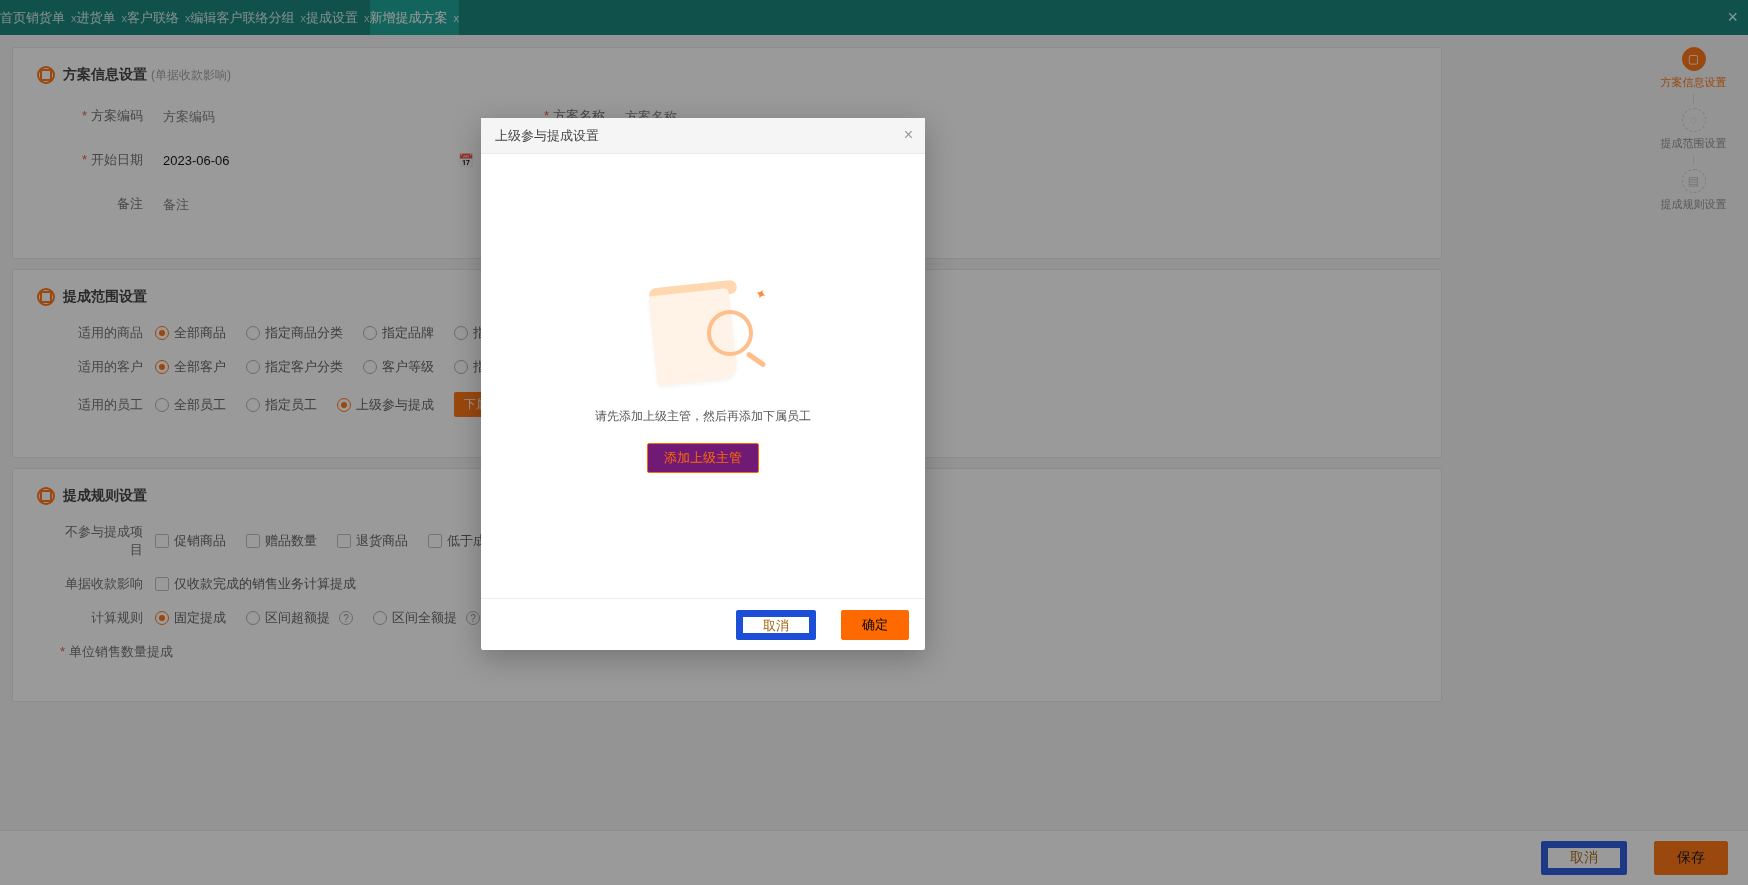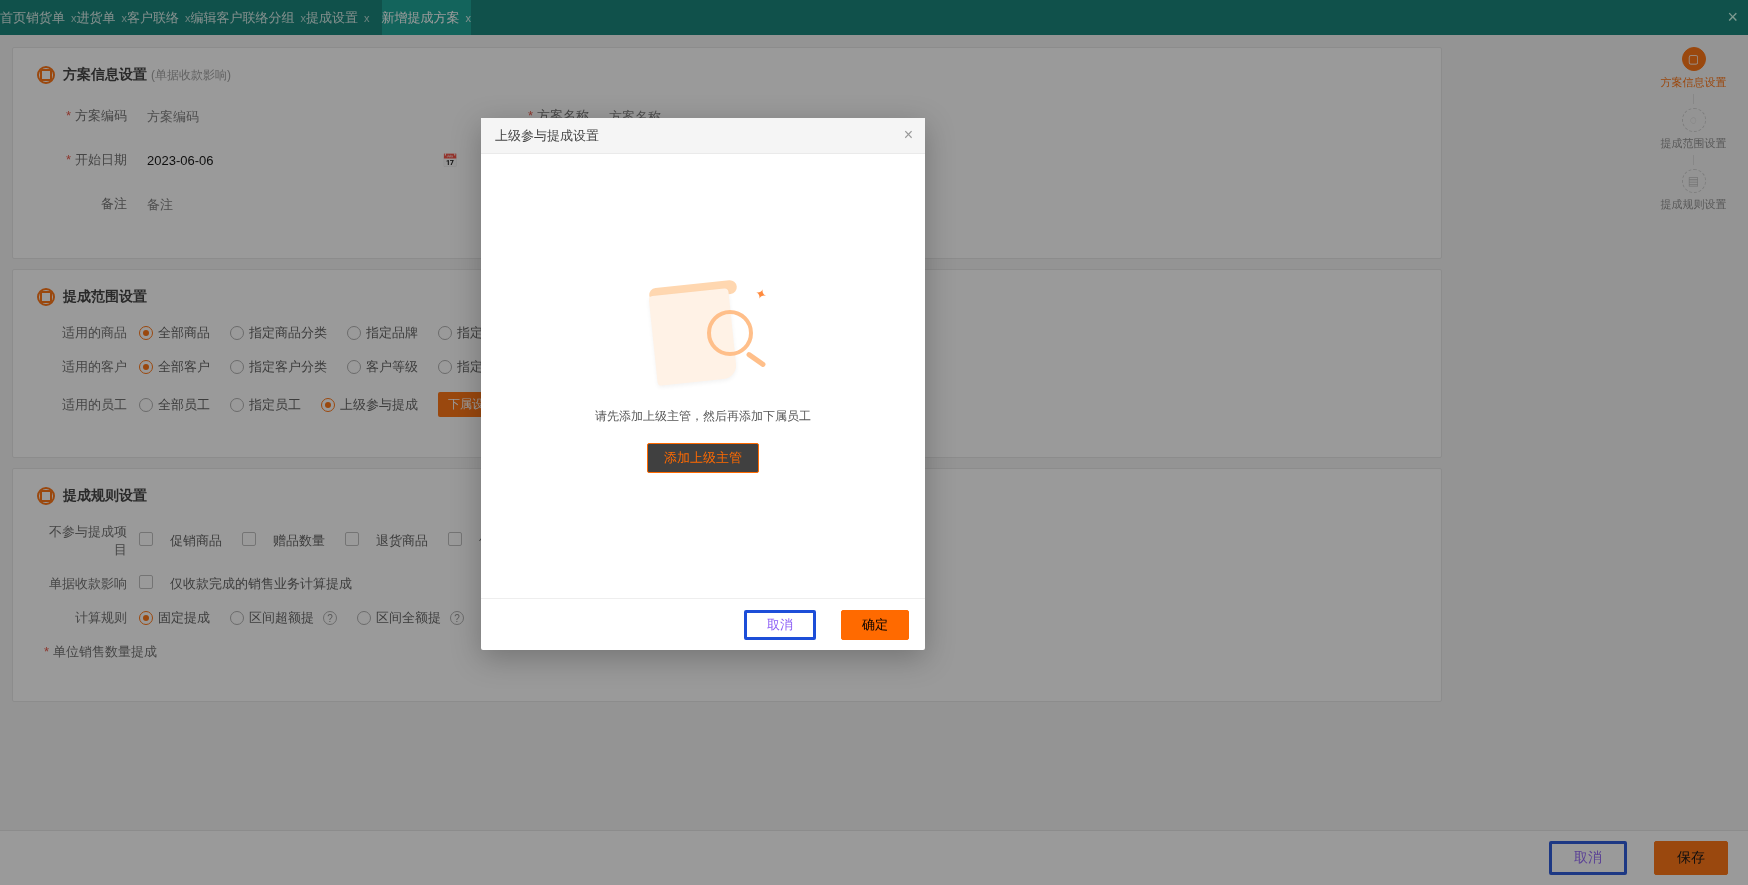--- a/index.html
+++ b/index.html
@@ -1,83 +1,83 @@
 <!DOCTYPE html>
 <html><head>
 <meta charset="utf-8">
 <style>
 * { margin: 0; padding: 0; box-sizing: border-box; font-family: "Microsoft YaHei", Arial, sans-serif; }
 html, body { width: 1748px; height: 885px; overflow: hidden; background: #f5f5f5; position: relative; }
 
 
 .tabbar { height: 35px; background: #047b6f; display: flex; align-items: stretch; color: #d5eae7; font-size: 13px; position: relative; }
 .tab { padding: 0 0; display: flex; align-items: center; cursor: pointer; position: relative; }
-.tab.active { background: #0a9d8e; color: #fff; margin-left: 12px; }
+.tab.active { background: #0a9d8e; color: #fff; }
 .tab .close { margin-left: 6px; font-size: 11px; opacity: .8; }
 .tabbar .right-close { position: absolute; right: 10px; top: 0; height: 35px; display: flex; align-items: center; color: #cfe; font-size: 18px; cursor: pointer; }
 
 
 .page { padding: 12px; position: relative; }
 .panel { background: #fff; border: 1px solid #e6e6e6; border-radius: 2px; margin-bottom: 10px; padding: 18px 24px 24px; position: relative; width: 1430px; }
 .panel-title { display: flex; align-items: center; font-size: 14px; color: #333; font-weight: 600; margin-bottom: 18px; }
 .panel-title .icon { width: 18px; height: 18px; border: 2px solid #ff6a00; border-radius: 50%; display: inline-flex; align-items: center; justify-content: center; margin-right: 8px; position: relative; }
 .panel-title .icon::after { content:""; width:8px; height:8px; border:2px solid #ff6a00; border-radius:2px; }
 .panel-title .sub { font-weight: 400; color: #999; font-size: 12px; margin-left: 4px; }
 
-.row { display: flex; align-items: center; margin-bottom: 16px; font-size: 13px; color: #555; }
+.row { display: flex; align-items: center; margin-bottom: 16px; font-size: 13px; color: #555; margin-left: 16px; }
 .row .label { width: 90px; text-align: right; margin-right: 12px; color: #666; }
 .row .req { color: #e74c3c; margin-right: 4px; }
 .row input[type=text] { height: 28px; border: 1px solid #ddd; padding: 0 8px; font-size: 13px; width: 300px; background: #fff; }
 .row input.wide { width: 330px; }
 .placeholder { color: #bbb; }
 .row .date-icon { width: 22px; height: 28px; border: 1px solid #ddd; border-left: none; display:inline-flex; align-items:center; justify-content:center; color:#ff8a3d; font-size:13px; background:#fff; }
 .radio-group { display:flex; align-items:center; gap:20px; flex-wrap:wrap; }
 .radio { display:inline-flex; align-items:center; gap:5px; cursor:pointer; }
 .radio .dot { width:14px; height:14px; border:1px solid #aaa; border-radius:50%; position:relative; display:inline-block; }
 .radio.checked .dot { border-color:#ff6a00; }
 .radio.checked .dot::after { content:""; position:absolute; inset:3px; background:#ff6a00; border-radius:50%; }
 .radio .txt { font-size:13px; color:#555; }
 .hint-paren { color:#999; font-size:12px; }
 .btn-mini { background:#ff6a00; color:#fff; border:none; padding:4px 10px; font-size:12px; border-radius:2px; cursor:pointer; }
 
-.check { display:inline-flex; align-items:flex-start; gap:17px; cursor:pointer; }
+.check { display:inline-flex; align-items:center; gap:5px; cursor:pointer; }
 .check .box { width:14px; height:14px; border:1px solid #bbb; display:inline-block; border-radius:2px; }
 .check .txt { font-size:13px; color:#555; }
 .help { width:14px; height:14px; border:1px solid #aaa; border-radius:50%; display:inline-flex; align-items:center; justify-content:center; font-size:10px; color:#888; margin-left:4px; }
 
 
 .anchor-nav { width:85px; position:absolute; right:12px; top:12px; display:flex; flex-direction:column; align-items:center; gap:4px; font-size:11px; color:#888; text-align:center; }
 .anchor-nav .item { display:flex; flex-direction:column; align-items:center; gap:4px; cursor:pointer; }
 .anchor-nav .circ { width:24px; height:24px; border-radius:50%; border:1px dashed #ccc; display:flex; align-items:center; justify-content:center; font-size:12px; color:#bbb; }
 .anchor-nav .item.active .circ { background:#ff6a00; border:1px solid #ff6a00; color:#fff; }
 .anchor-nav .item.active .lbl { color:#ff6a00; }
 .anchor-nav .line { width:1px; height:10px; background:#ddd; }
 
 
 .footer { position:absolute; right:0; bottom:0; height:55px; width:100%; display:flex; justify-content:flex-end; align-items:center; gap:14px; padding-right:20px; background:#fff; border-top:1px solid #e6e6e6; }
 .btn { height:34px; padding:0 22px; font-size:14px; border-radius:2px; cursor:pointer; }
-.btn-default { background:#fff; border:3px solid #1d4ed8; color:#8b5cf6; }
+.btn-default { background:#fff; border:7px solid #1d4ed8; color:#a16207; }
 .btn-primary { background:#ff6a00; border:1px solid #ff6a00; color:#000000;margin-left:13px; }
 
 
 .mask { position:absolute; inset:0; background:rgba(30,30,30,.45); }
 
 
 .modal { position:absolute; left:481px; top:118px; width:444px; height:532px; background:#fff; border-radius:2px; box-shadow:0 8px 30px rgba(0,0,0,.25); display:flex; flex-direction:column; }
 .modal-head { height:36px; background:#f5f5f5; border-bottom:1px solid #eaeaea; display:flex; align-items:center; padding:0 14px; font-size:13px; color:#444; position:relative; }
 .modal-head .x { position:absolute; right:12px; top:8px; font-size:16px; color:#999; cursor:pointer; }
 .modal-body { flex:1; display:flex; flex-direction:column; align-items:center; justify-content:center; gap:18px; }
 .illus { width:120px; height:110px; position:relative; }
 .scroll-shape { position:absolute; left:10px; top:12px; width:80px; height:90px; background:#fff2e6; border-radius:4px 4px 14px 4px; transform:rotate(-6deg); box-shadow:0 2px 4px rgba(0,0,0,.05);}
 .scroll-top { position:absolute; left:6px; top:4px; width:88px; height:14px; background:#ffd7b0; border-radius:8px; transform:rotate(-6deg);}
 .mag { position:absolute; right:10px; top:30px; width:46px; height:46px; border:4px solid #ffbf8a; border-radius:50%; }
 .mag::after { content:""; position:absolute; right:-18px; bottom:-10px; width:22px; height:5px; background:#ffbf8a; transform:rotate(35deg); border-radius:3px; }
 .spark { position:absolute; right:-4px; top:6px; color:#ff8a3d; font-size:14px; transform:rotate(20deg);}
 .modal-msg { font-size:12px; color:#555; }
-.btn-outline { border:1px solid #ff6a00; color:#ff6a00; background:#404040; height:30px; padding:0 16px; font-size:13px; border-radius:2px; cursor:pointer; }
+.btn-outline { border:1px solid #ff6a00; color:#ff6a00; background:#701a75; height:30px; padding:0 16px; font-size:13px; border-radius:2px; cursor:pointer; }
 .modal-foot { height:52px; border-top:1px solid #eee; display:flex; justify-content:flex-end; align-items:center; gap:12px; padding:0 16px; }
 .modal-foot .btn { height:30px; padding:0 20px; font-size:13px; }
 </style>
 </head>
 <body>
 
 <div class="tabbar">
   <div class="tab">
       <span>首页</span>
     </div>

